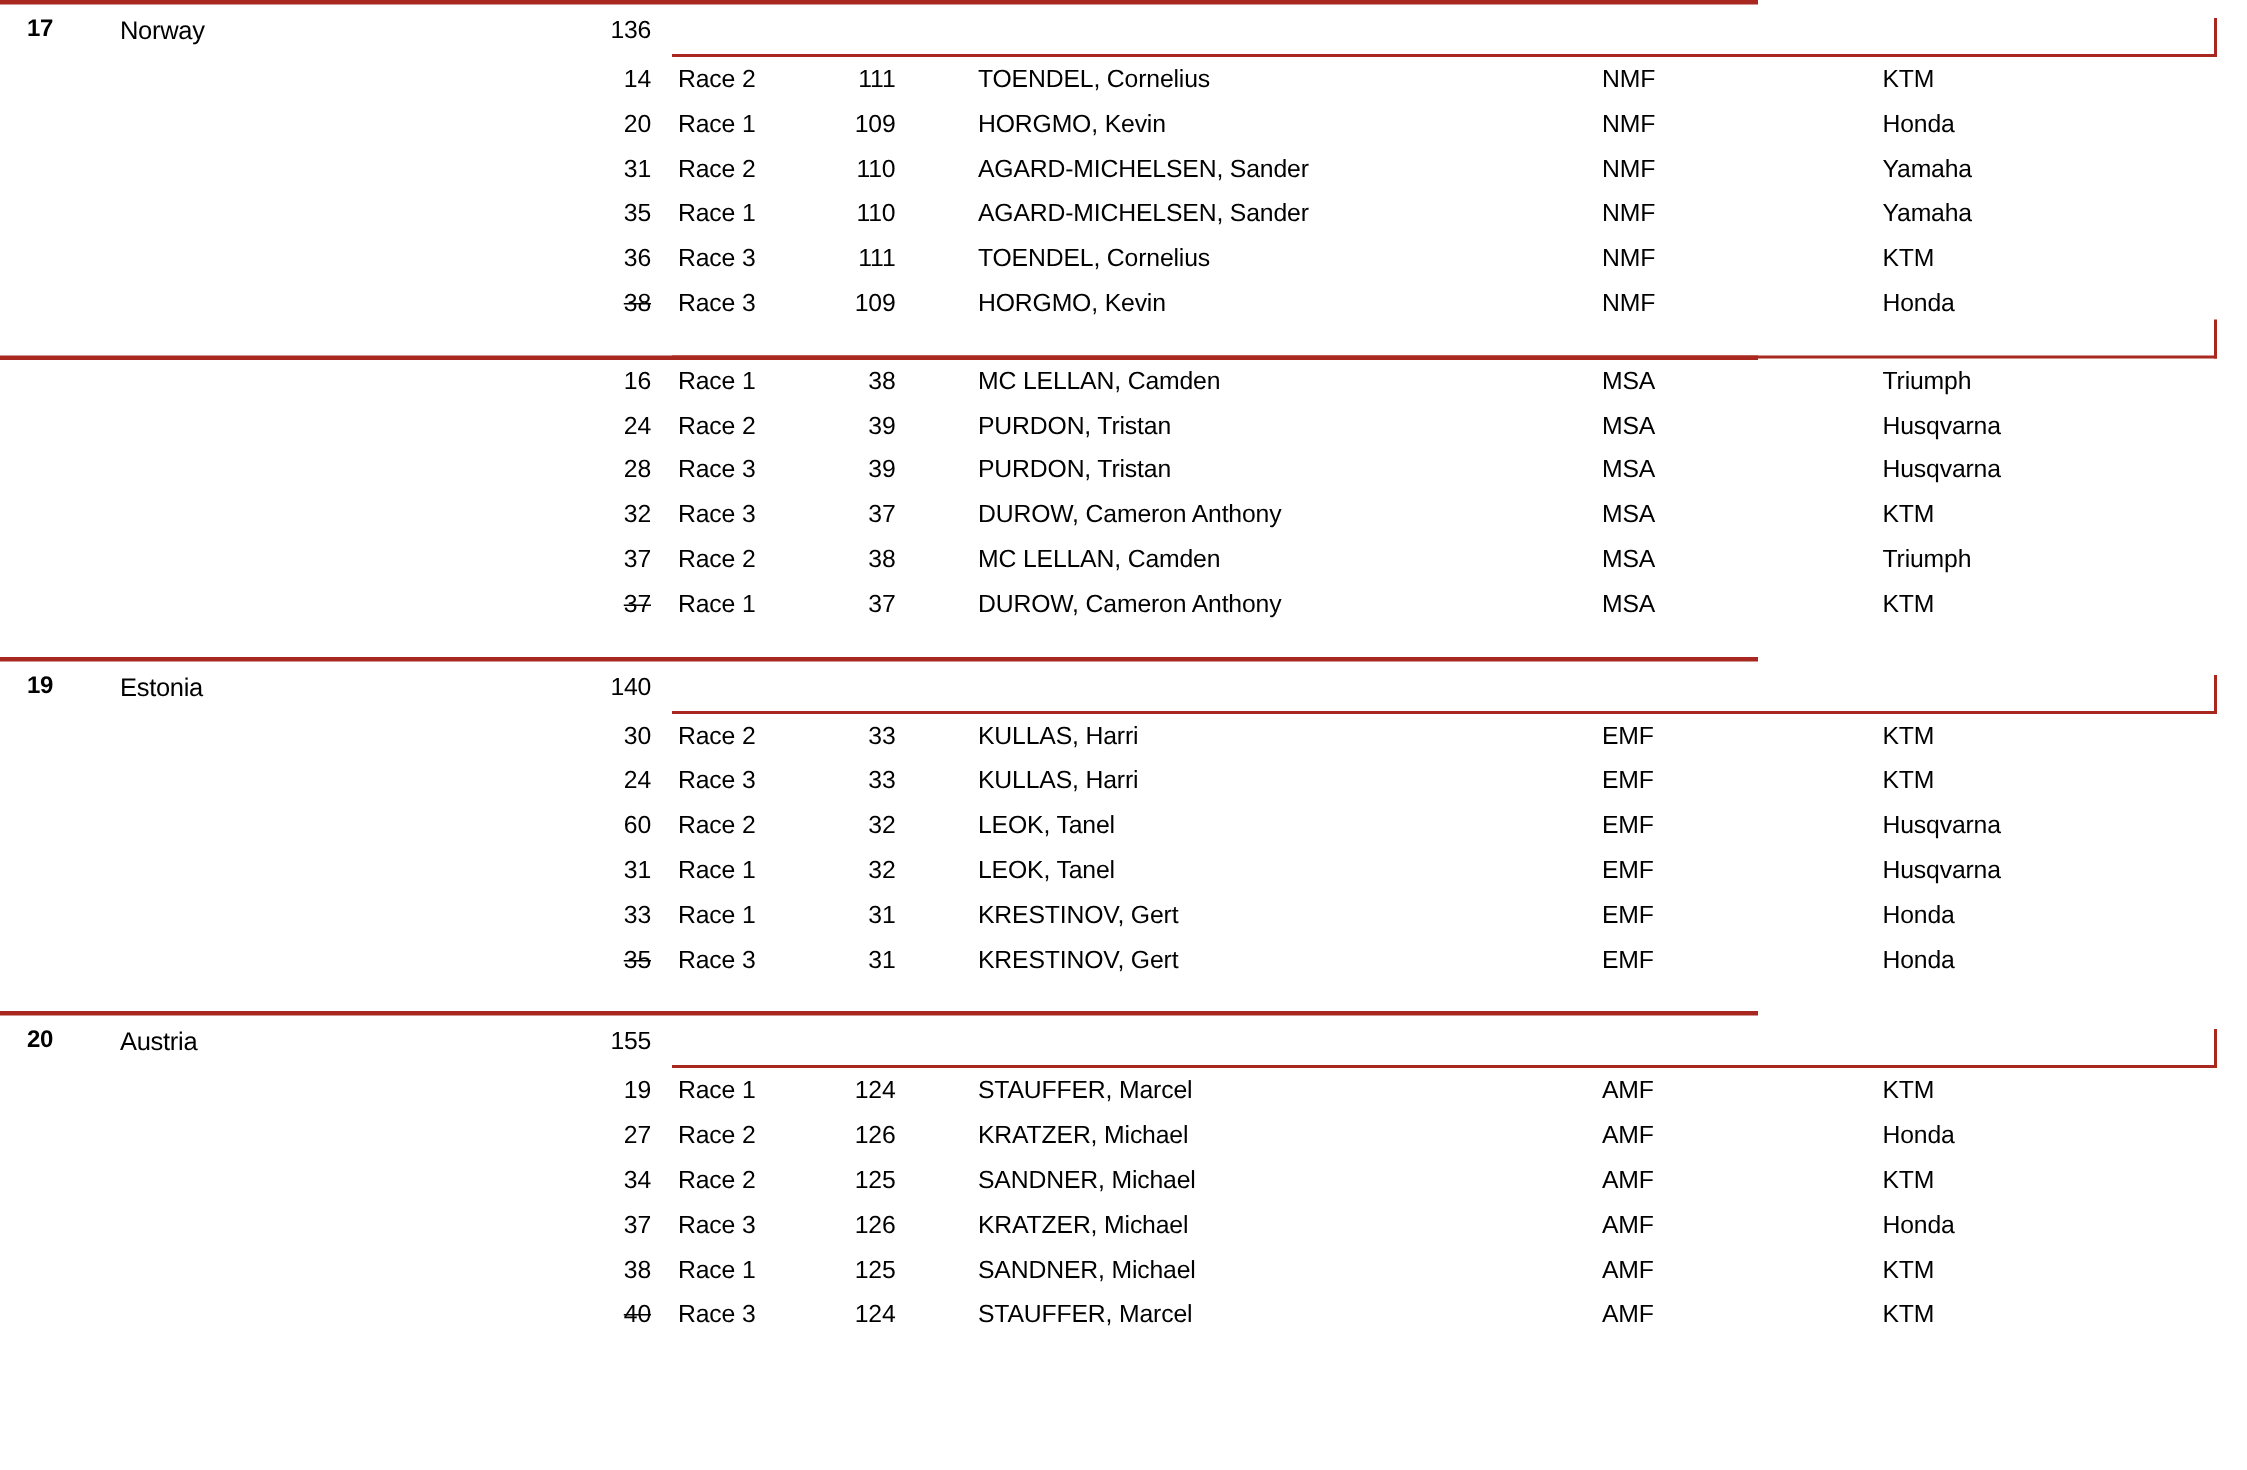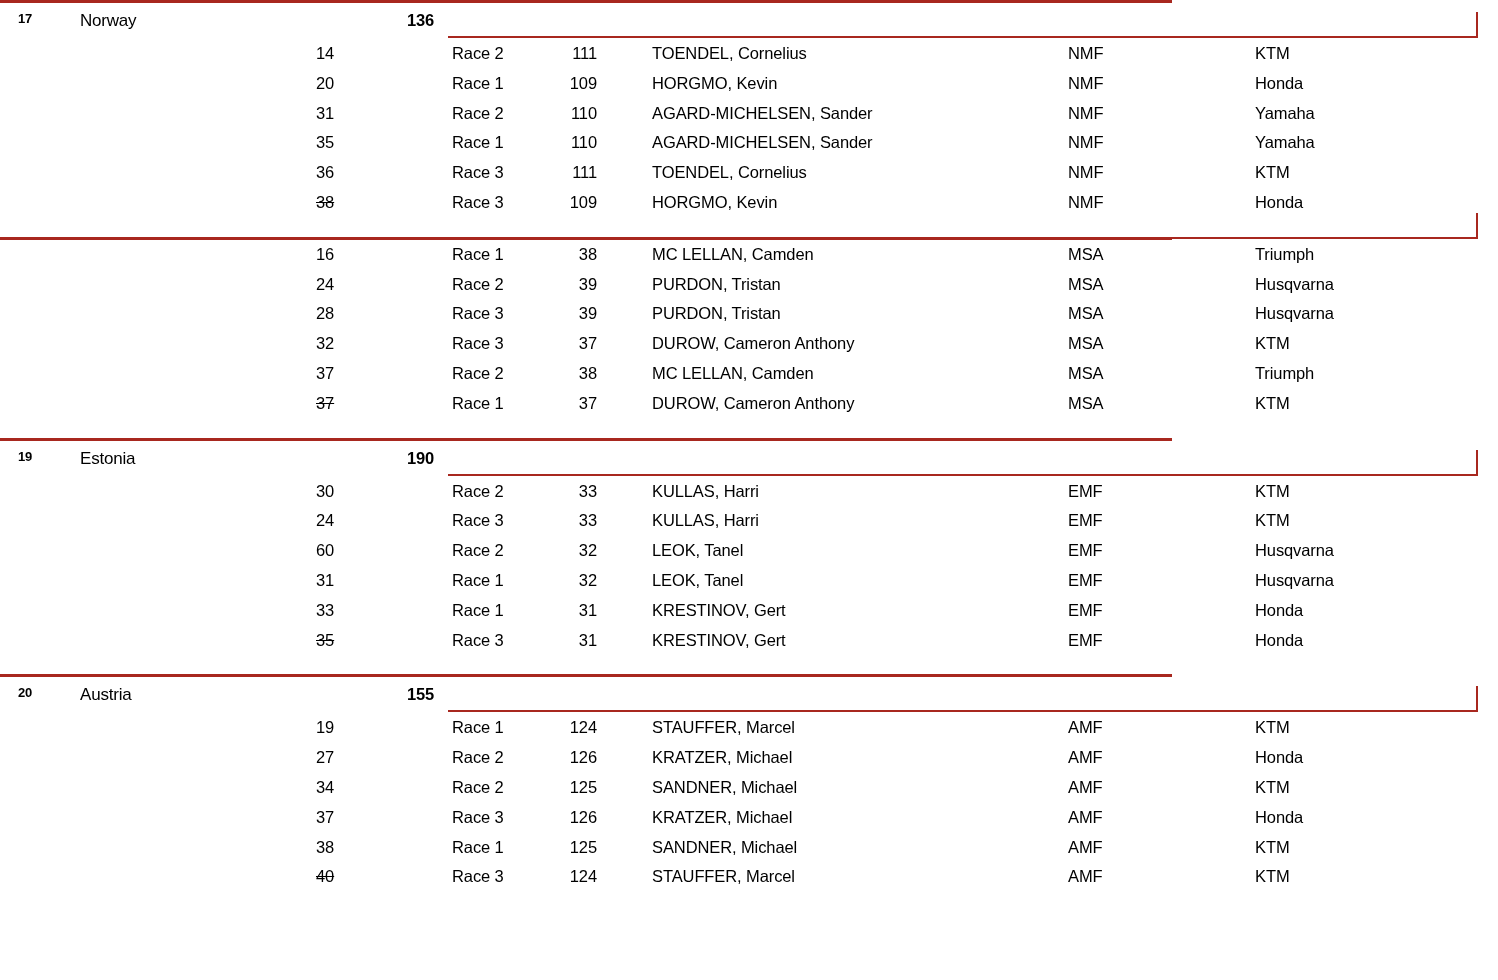--- a/index.html
+++ b/index.html
@@ -42,41 +42,41 @@
   .team-header {
     position: relative;
     height: 36px;
     padding-top: 11px;
     box-sizing: border-box;
   }
   .team-rank {
     position: absolute;
     left: 18px;
     top: 11px;
-    font-size: 13px;
+    font-size: 16px;
     font-weight: bold;
     letter-spacing: -0.2px;
   }
   .team-country {
     position: absolute;
     left: 80px;
     top: 11px;
     font-size: 17px;
     font-weight: normal;
     letter-spacing: -0.2px;
     white-space: nowrap;
   }
   .team-points {
     position: absolute;
     left: 334px;
     top: 11px;
     width: 100px;
     text-align: right;
     font-size: 16.5px;
-    font-weight: bold;
+    font-weight: normal;
     letter-spacing: -0.2px;
   }
 
   
   .rider-top-rule {
     position: absolute;
     left: 448px;
     top: 0;
     width: 1030px;
     height: 2px;
@@ -104,23 +104,23 @@
     font-size: 16.5px;
     letter-spacing: -0.1px;
     white-space: nowrap;
   }
   .rider-row > span {
     position: absolute;
     top: 0;
     line-height: 23px;
   }
   .r-points {
-    left: 316px;
+    left: 334px;
     width: 100px;
-    text-align: left;
+    text-align: right;
   }
   .r-points.dropped {
     text-decoration: line-through;
   }
   .r-race {
     left: 452px;
   }
   .r-num {
     left: 497px;
     width: 100px;
@@ -259,21 +259,21 @@
           <span class="r-bike">KTM</span>
         </div>
       </div>
     </div>
     <div class="block-gap"></div>
     <div class="team-block">
       <div class="block-top-rule"></div>
       <div class="team-header">
         <span class="team-rank">19</span>
         <span class="team-country">Estonia</span>
-        <span class="team-points">190</span>
+        <span class="team-points">140</span>
       </div>
       <div class="rider-table-wrap">
         <div class="rider-top-rule"></div>
         <div class="rider-row">
           <span class="r-points">30</span>
           <span class="r-race">Race 2</span>
           <span class="r-num">33</span>
           <span class="r-name">KULLAS, Harri</span>
           <span class="r-fed">EMF</span>
           <span class="r-bike">KTM</span>

